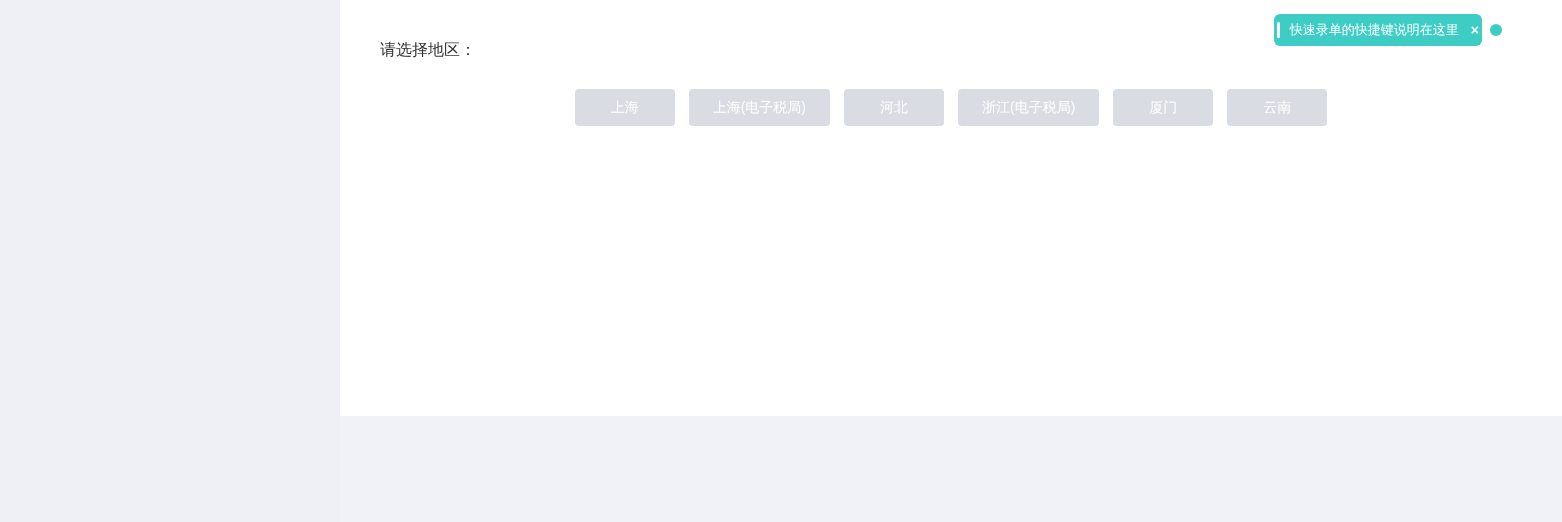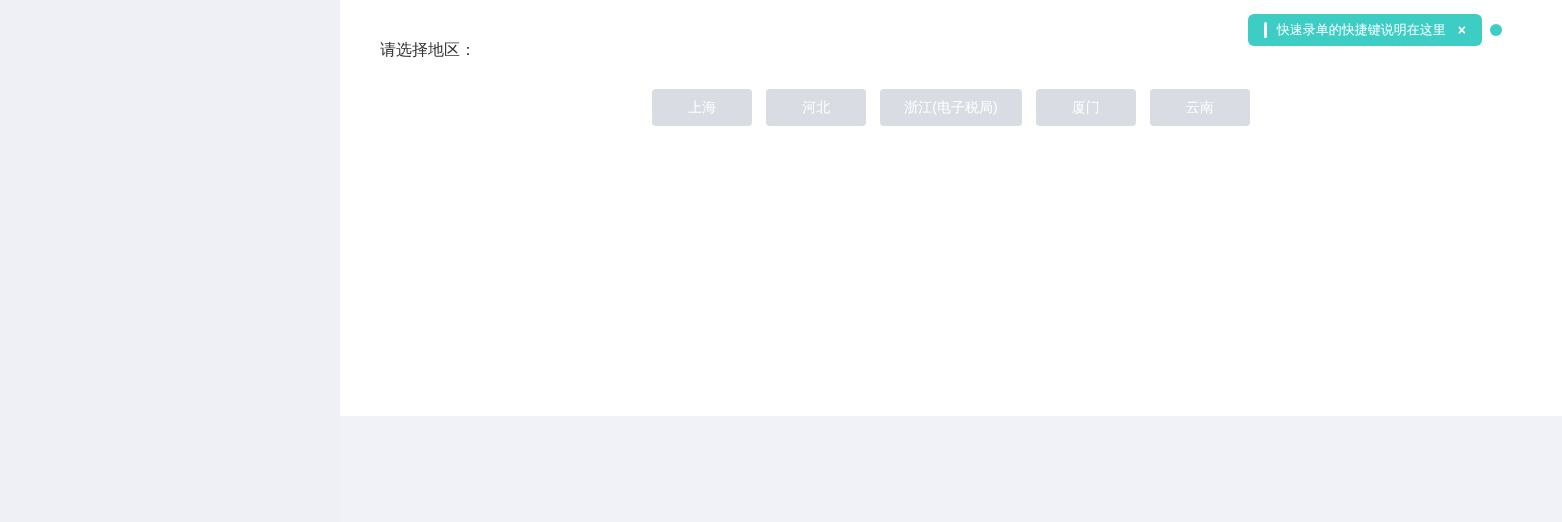--- a/index.html
+++ b/index.html
@@ -69,21 +69,21 @@
       right: 60px;
       display: flex;
       align-items: center;
       gap: 8px;
     }
 
     .tooltip-bubble {
       background: #3ecdc4;
       color: #fff;
       font-size: 13px;
-      padding: 7px 16px;
+      padding: 7px 3px;
       border-radius: 6px;
       display: flex;
       align-items: center;
       gap: 8px;
       white-space: nowrap;
     }
 
     .tooltip-bubble .bar {
       display: inline-block;
       width: 3px;
@@ -112,20 +112,21 @@
 </head>
 <body>
 
 <div class="sidebar"></div>
 
 <div class="main-content">
   <div class="page-title">请选择地区：</div>
 
   <div class="region-buttons">
   <button class="region-btn">上海</button>
+      <button class="region-btn">上海(电子税局)</button>
       <button class="region-btn">河北</button>
       <button class="region-btn">浙江(电子税局)</button>
       <button class="region-btn">厦门</button>
       <button class="region-btn">云南</button>
     </div>
 </div>
 
 <div class="tooltip-container">
   <div class="tooltip-bubble">
     <span class="bar"></span>

